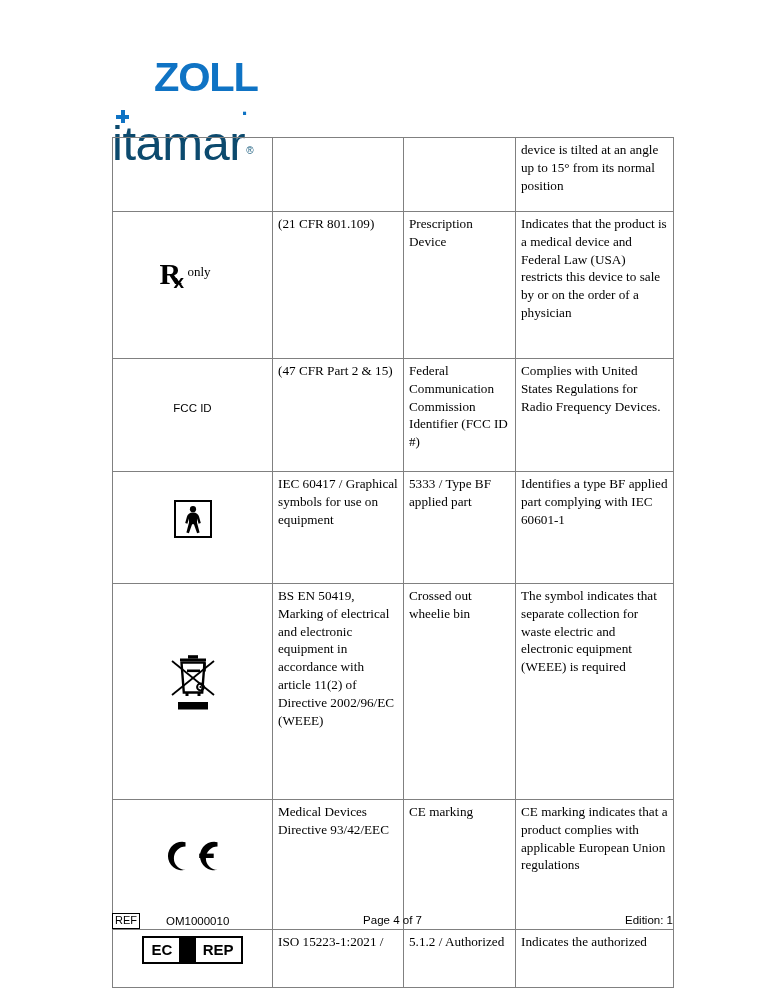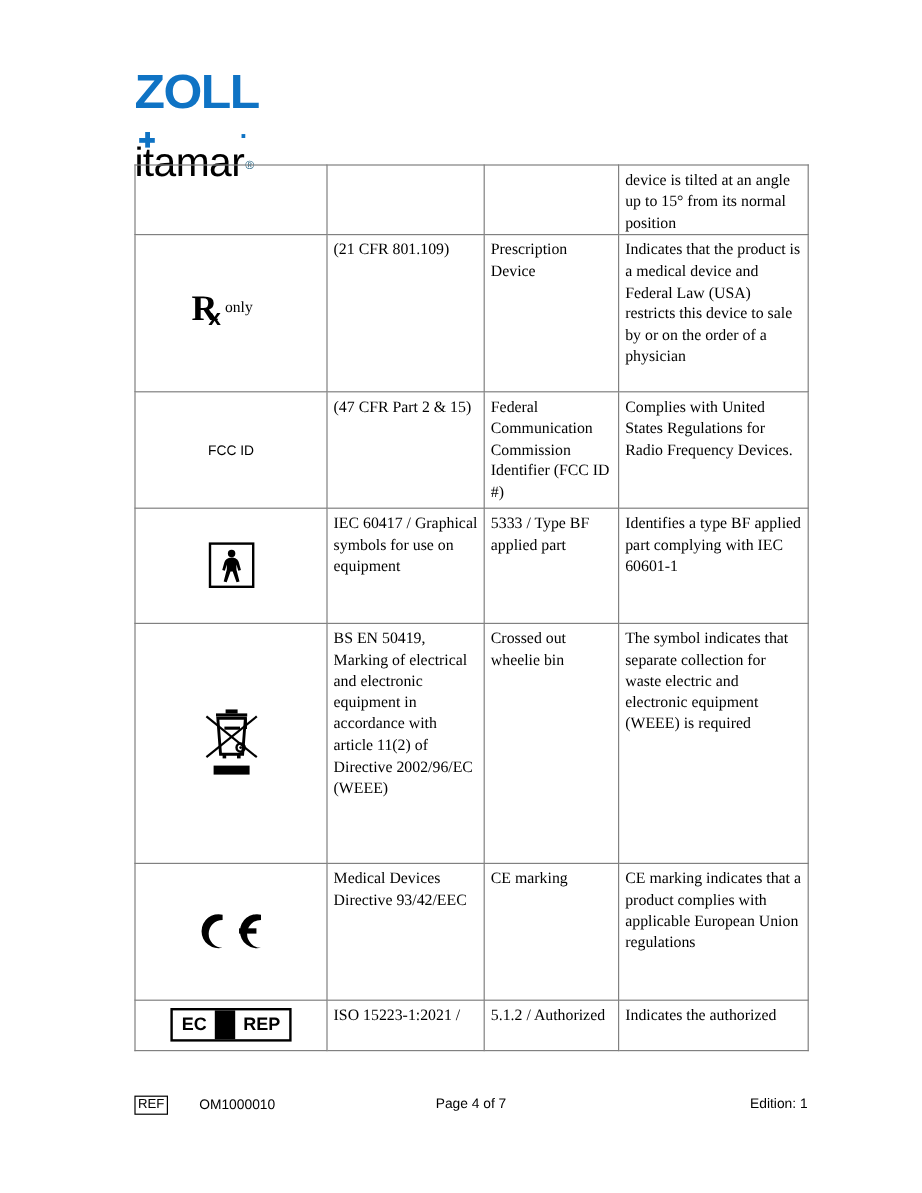--- a/index.html
+++ b/index.html
@@ -53,23 +53,23 @@
     margin-right: 6px;
     display: inline-block;
   }
   .logo-itamar-wrap {
     position: relative;
     display: inline-block;
     line-height: 1;
   }
   .logo-itamar {
     font-family: "Liberation Sans", sans-serif;
-    font-size: 34px;
+    font-size: 49px;
     font-weight: normal;
-    color: #000000;
+    color: #0c4a6e;
     line-height: 1;
     display: inline-block;
     letter-spacing: -0.5px;
   }
   .logo-cross {
     position: absolute;
     left: 4px;
     top: -9px;
     width: 13px;
     height: 13px;
@@ -101,21 +101,21 @@
     top: 137px;
     width: 561px;
     border-collapse: collapse;
     table-layout: fixed;
     font-size: 13.2px;
     line-height: 1.35;
   }
   .symbol-table td {
     border: 1px solid #808080;
     vertical-align: top;
-    padding: 3px 5px 0 5px;
+    padding: 3px 5px 16px 5px;
   }
   .col-symbol { width: 160px; }
   .col-standard { width: 131px; }
   .col-title { width: 112px; }
   .col-desc { width: 158px; }
 
   .cell-symbol {
     text-align: center;
     vertical-align: middle !important;
   }

